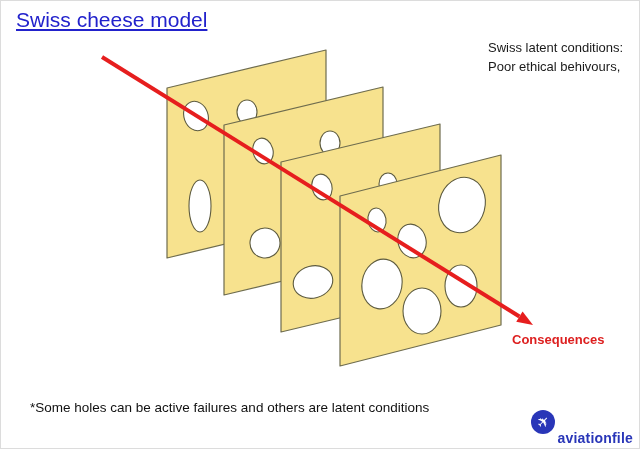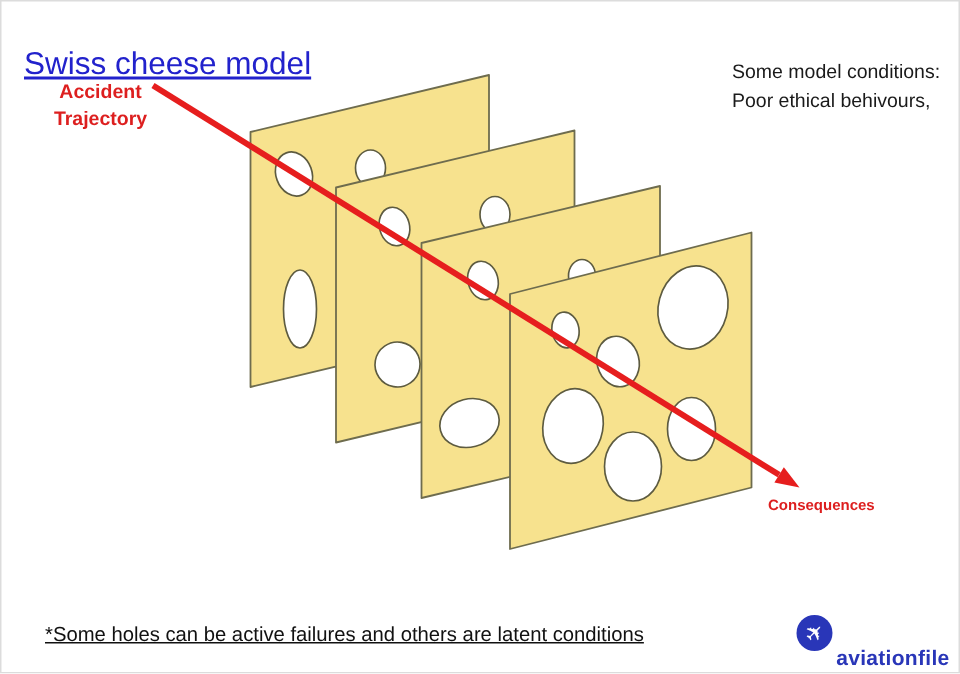--- a/index.html
+++ b/index.html
@@ -6,29 +6,28 @@
   .canvas{
     position:relative;width:640px;height:449px;background:#ffffff;overflow:hidden;
     font-family:"Liberation Sans", sans-serif;
     box-shadow:inset 0 0 0 1px #dcdcdc;
   }
   #diagram{position:absolute;left:0;top:0;z-index:0;}
   .txt{position:absolute;z-index:1;}
   .page-title{
     left:16px;top:8px;font-size:21px;line-height:24px;font-weight:400;
     text-decoration:underline;
-    margin-top:23px;
   }
   .accident-label{
     left:22px;top:52px;width:90px;text-align:center;
     font-size:13px;line-height:18px;font-weight:700;
   }
   .latent-block{left:488px;top:38px;font-size:13px;line-height:19px;color:#1a1a1a;}
-  .consequences-label{left:512px;top:332px;font-size:10px;font-weight:700;}
-  .footnote{left:30px;top:415px;font-size:13.5px;color:#111111;text-decoration:underline;}
+  .consequences-label{left:512px;top:332px;font-size:13px;font-weight:700;}
+  .footnote{left:30px;top:400px;font-size:13.5px;color:#111111;}
   .logo{
     position:absolute;right:7px;bottom:3px;z-index:1;
     display:flex;align-items:center;gap:2px;
   }
   .logo-circle{
     width:24px;height:24px;border-radius:50%;
     display:flex;align-items:center;justify-content:center;
     color:#ffffff;font-size:15px;
   }
   .logo-circle .plane{display:inline-block;transform:rotate(-45deg);}
@@ -68,27 +67,23 @@
         <ellipse cx="461" cy="286" rx="16" ry="21" transform="rotate(0 461 286)" fill="#ffffff" stroke="#5d5b40" stroke-width="1.1"></ellipse>
       </g>
       <g>
         <line x1="102" y1="57" x2="519.4125809942404" y2="316.5512104558154" stroke="#e61e1e" stroke-width="4"></line>
         <polygon points="533,325 516.2442849151712,321.64649258297527 522.5808770733097,311.45592832865555" fill="#e61e1e"></polygon>
       </g>
     </svg>
 
   <div class="txt page-title" style="color: rgb(34, 34, 204);">Swiss cheese model</div>
 
-  <div class="txt accident-label" style="color: rgb(221, 31, 31);">
-    <div>Accident</div>
-    <div>Trajectory</div>
-  </div>
 
   <div class="txt latent-block">
-    <div>Some model conditions:</div>
+    <div>Swiss latent conditions:</div>
     <div>Poor ethical behivours,</div>
   </div>
 
   <div class="txt consequences-label" style="color: rgb(221, 31, 31);">Consequences</div>
 
   <div class="txt footnote">*Some holes can be active failures and others are latent conditions</div>
 
   <div class="logo">
     <span class="logo-circle" style="background: rgb(41, 54, 184);">
         <span class="plane">✈</span>

